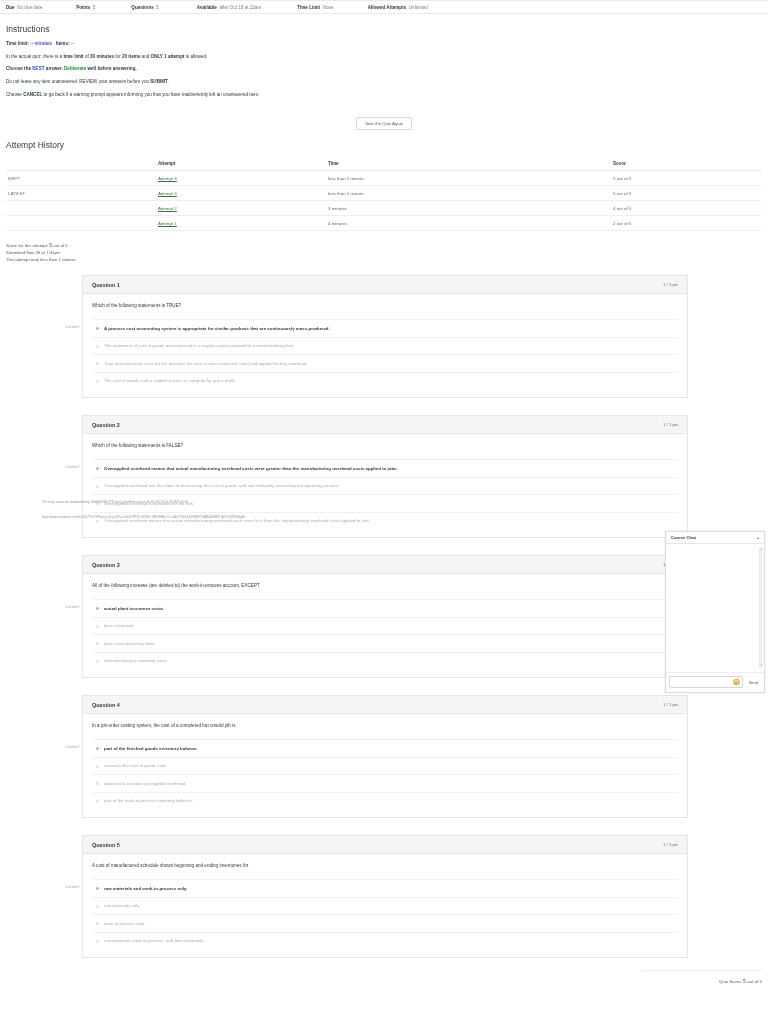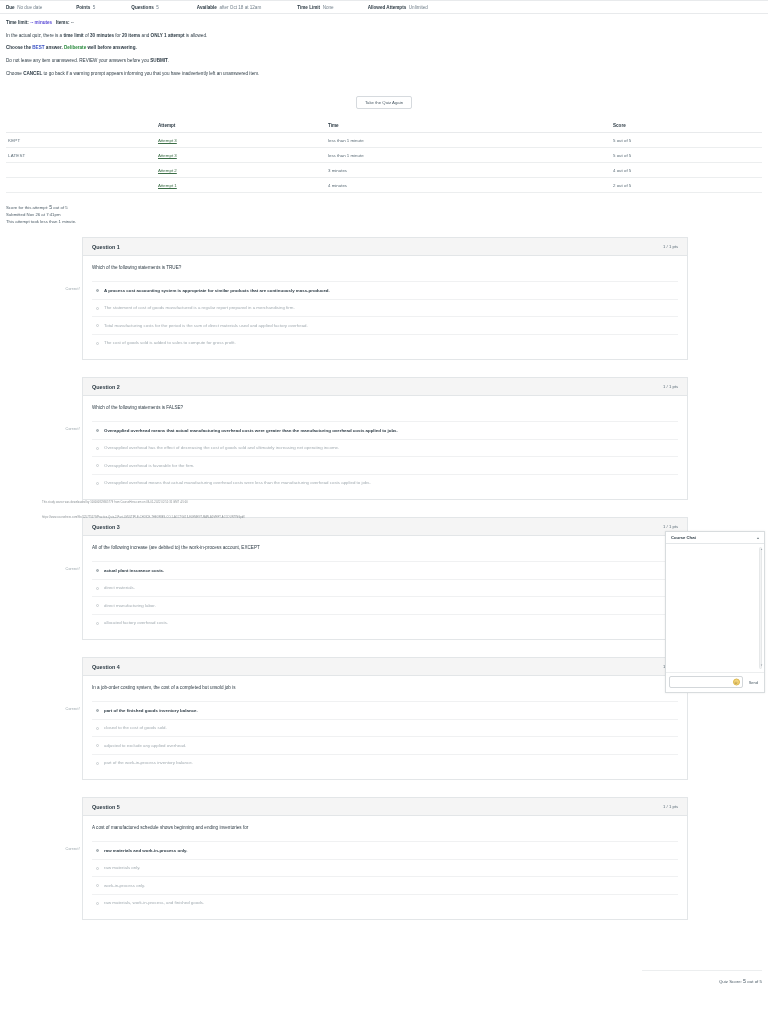--- a/index.html
+++ b/index.html
@@ -300,20 +300,21 @@
       <span class="meta-label">Time Limit</span>
       <span class="meta-value">None</span>
     </span>
     <span class="meta-item">
       <span class="meta-label">Allowed Attempts</span>
       <span class="meta-value">Unlimited</span>
     </span>
   </div>
 
   <div class="instructions-wrap">
+    <div class="section-head">Instructions</div>
 
     <p class="ins-line">
       <b>Time limit:</b>
       <span class="c-purple">--</span>
       <span class="c-purple">minutes</span>
       &nbsp;
       <b>Items:</b>
       <span>--</span>
     </p>
 
@@ -332,20 +333,21 @@
     <p class="ins-line">
       <span>Choose </span><b>CANCEL</b><span> to go back if a warning prompt appears informing you that you have inadvertently left an unanswered item.</span>
     </p>
 
     <div class="take-again-row">
       <span class="btn-take-again">Take the Quiz Again</span>
     </div>
   </div>
 
   <div class="history-wrap">
+    <div class="section-head">Attempt History</div>
     <table class="history">
       <thead>
         <tr>
           <th class="col-flag"></th>
           <th class="col-att">Attempt</th>
           <th class="col-time">Time</th>
           <th class="col-score">Score</th>
         </tr>
       </thead>
       <tbody>

